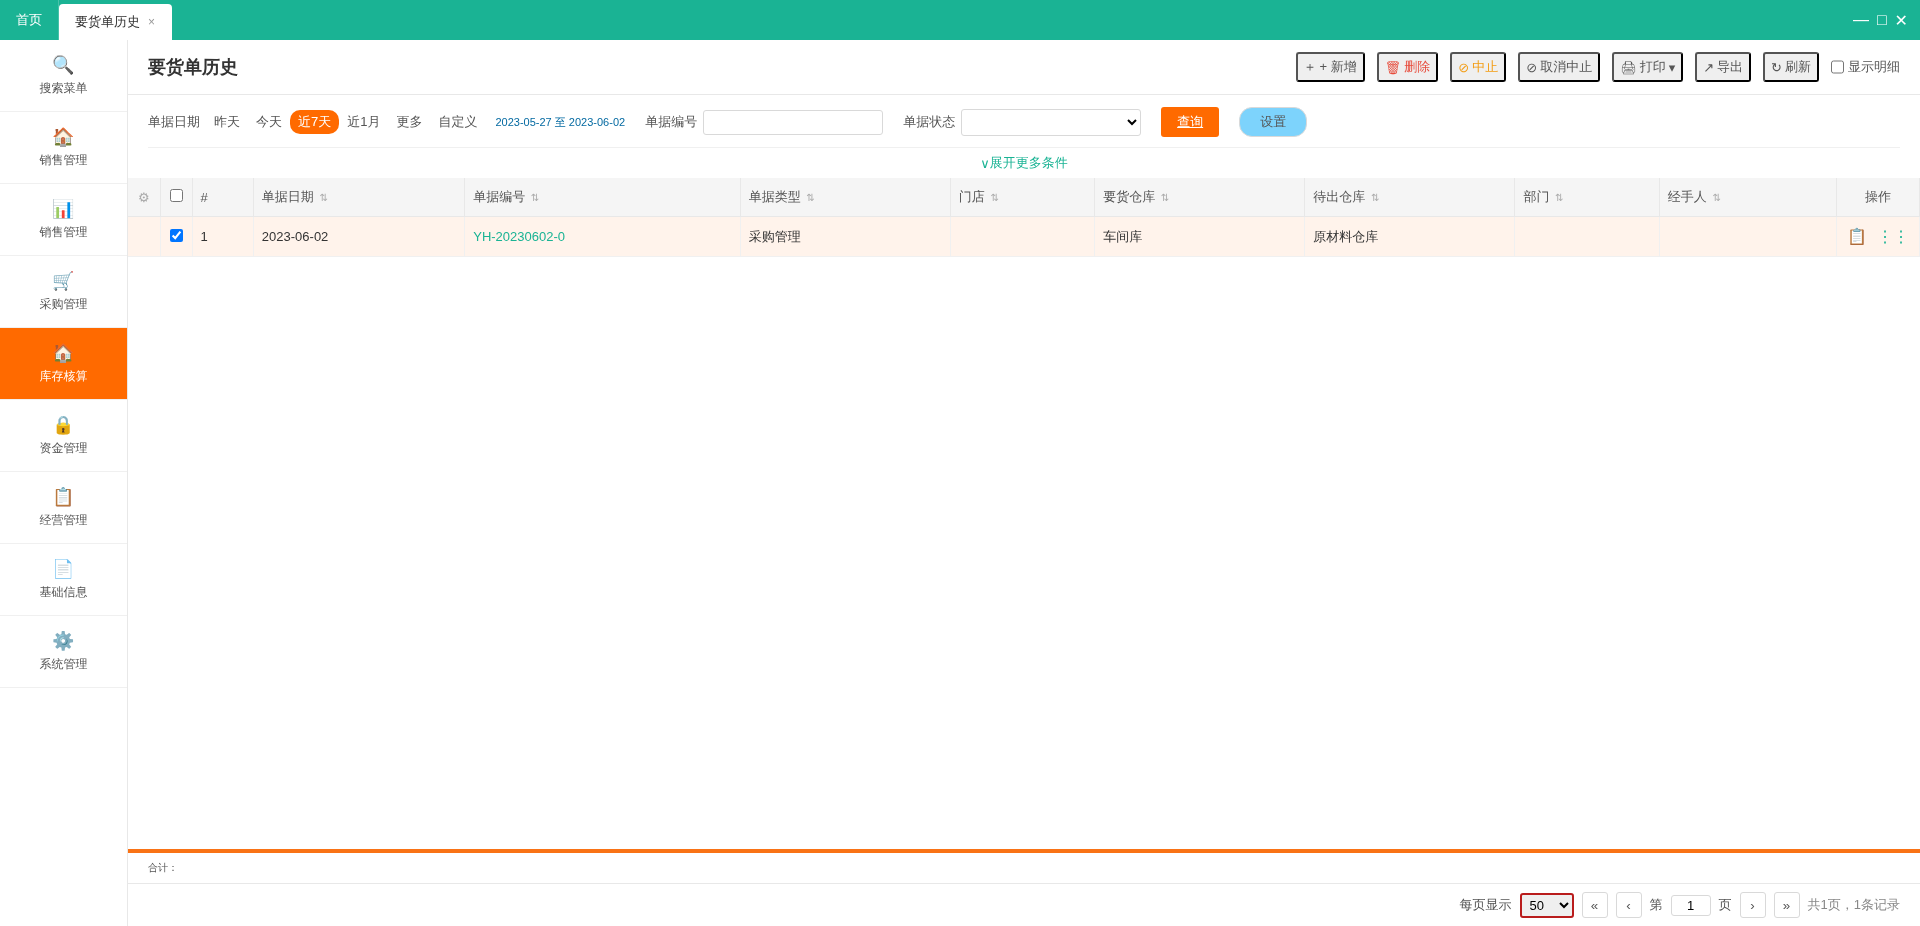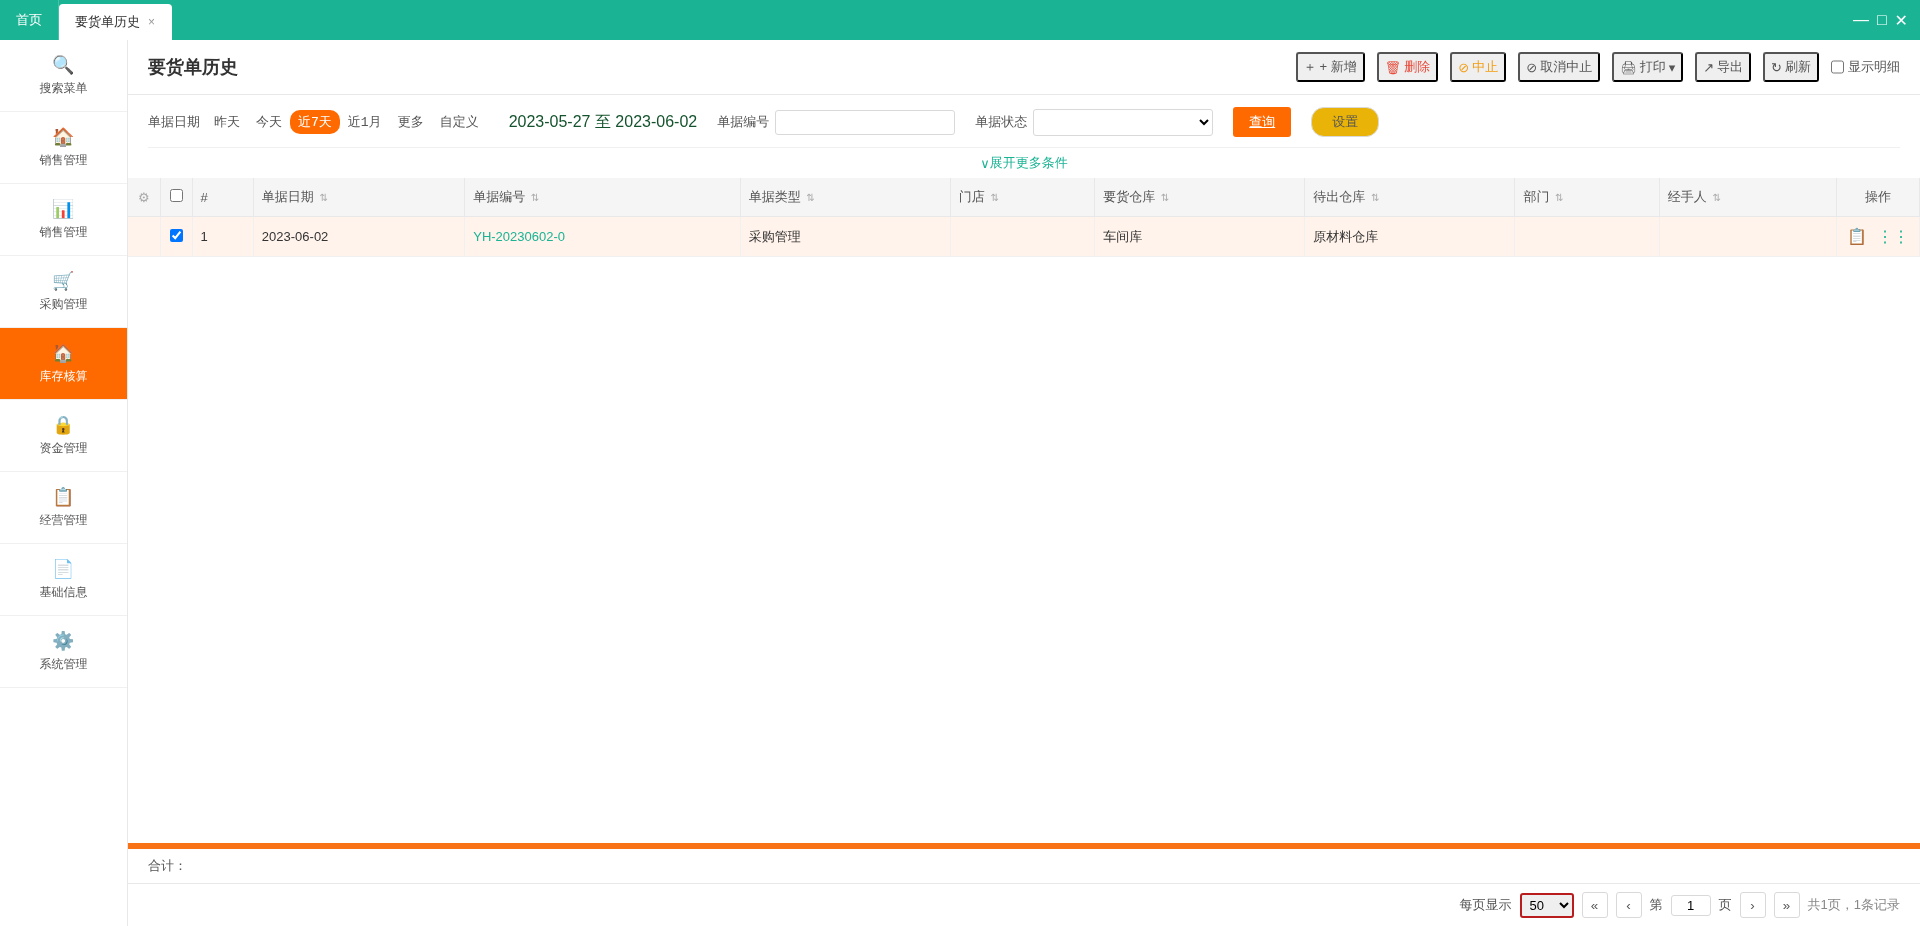--- a/index.html
+++ b/index.html
@@ -28,33 +28,33 @@
     .content { flex: 1; display: flex; flex-direction: column; overflow: hidden; background: #f0f2f5; }
 
     
     .page-header { background: #fff; padding: 12px 20px; display: flex; align-items: center; justify-content: space-between; border-bottom: 1px solid #e8e8e8; flex-shrink: 0; }
     .page-title { font-size: 18px; font-weight: bold; color: #333; }
     .page-actions { display: flex; align-items: center; gap: 12px; }
     .action-btn { display: flex; align-items: center; gap: 3px; color: #555; font-size: 13px; cursor: pointer; padding: 4px 6px; border-radius: 3px; }
     .action-btn.danger { color: #e74c3c; }
     .action-btn.warning { color: #f39c12; }
     .btn-primary { background: #ff6a00; color: #fff; border: none; padding: 6px 16px; border-radius: 3px; cursor: pointer; font-size: 13px; text-decoration: underline; }
-    .btn-secondary { background: #eab308; color: #555; border: 1px solid #d9d9d9; padding: 5px 20px; border-radius: 13px; cursor: pointer; font-size: 13px; }
+    .btn-secondary { background: #7dd3fc; color: #555; border: 1px solid #d9d9d9; padding: 5px 20px; border-radius: 13px; cursor: pointer; font-size: 13px; }
     .display-toggle { display: flex; gap: 4px; font-size: 13px; color: #555; cursor: pointer; }
     .display-toggle input { cursor: pointer; }
 
     
     .filter-area { background: #fff; padding: 12px 20px 0; flex-shrink: 0; }
     .filter-row { display: flex; align-items: center; gap: 20px; margin-bottom: 10px; flex-wrap: wrap; }
     .filter-item { display: flex; align-items: center; gap: 6px; }
     .filter-label { color: #555; font-size: 13px; white-space: nowrap; }
     .date-filters { display: flex; align-items: center; gap: 0; }
-    .date-btn { padding: 3px 8px; color: #555; font-size: 13px; cursor: pointer; border-radius: 3px; font-family: Liberation Mono, monospace; }
+    .date-btn { padding: 3px 8px; color: #555; font-size: 13px; cursor: pointer; border-radius: 3px; }
     .date-btn.active { background: #ff6a00; color: #fff; border-radius: 10px; }
-    .date-range { color: #14532d; font-size: 16px; margin-left: 16px; }
+    .date-range { color: #0369a1; font-size: 11px; margin-left: 4px; }
     .filter-input { border: 1px solid #d9d9d9; border-radius: 3px; padding: 4px 8px; font-size: 13px; width: 180px; outline: none; }
     .filter-select { border: 1px solid #d9d9d9; border-radius: 3px; padding: 4px 8px; font-size: 13px; width: 180px; background: #fff; outline: none; cursor: pointer; }
     .expand-more { display: flex; align-items: center; justify-content: center; padding: 6px; color: #1ab394; font-size: 13px; cursor: pointer; border-top: 1px solid #f0f0f0; }
 
     
     .table-wrapper { flex: 1; overflow: auto; background: #fff; margin: 0; }
     table { width: 100%; border-collapse: collapse; font-size: 13px; }
     thead tr { background: #f5f5f5; }
     thead th { padding: 10px 8px; text-align: left; color: #555; font-weight: normal; border-bottom: 1px solid #e8e8e8; border-right: 1px solid #e8e8e8; white-space: nowrap; position: relative; }
     thead th .sort-icon { color: #aaa; font-size: 10px; margin-left: 2px; }
@@ -62,21 +62,21 @@
     tbody tr.selected { background: #fff3eb; }
     tbody td { padding: 8px 8px; border-bottom: 1px solid #f0f0f0; border-right: 1px solid #f0f0f0; color: #333; }
     .table-link { color: #1ab394; cursor: pointer; text-decoration: none; text-align: center; }
     .settings-col { width: 32px; text-align: center; cursor: pointer; color: #aaa; }
     .checkbox-col { width: 32px; text-align: center; }
     .action-col { width: 80px; text-align: center; }
     .row-actions { display: flex; gap: 6px; justify-content: center; }
     .row-action-btn { color: #1ab394; cursor: pointer; font-size: 16px; padding: 2px; }
 
     
-    .footer-summary { background: #fff; border-top: 6px solid #f97316; padding: 8px 20px; display: flex; align-items: center; color: #555; font-size: 13px; flex-shrink: 0; }
+    .footer-summary { background: #fff; border-top: 4px solid #f97316; padding: 8px 20px; display: flex; align-items: center; color: #555; font-size: 10px; flex-shrink: 0; }
 
     
     .pagination-bar { background: #fff; border-top: 1px solid #e8e8e8; padding: 8px 20px; display: flex; align-items: center; justify-content: flex-end; gap: 8px; font-size: 13px; color: #555; flex-shrink: 0; }
     .page-size-select { border: 2px solid #b91c1c; border-radius: 3px; padding: 2px 4px; font-size: 13px; outline: none; }
     .page-nav-btn { border: 1px solid #d9d9d9; background: #fff; width: 26px; height: 26px; border-radius: 3px; cursor: pointer; display: flex; align-items: center; justify-content: center; color: #555; }
     .page-input { border: 1px solid #d9d9d9; border-radius: 3px; width: 40px; padding: 2px 4px; text-align: center; font-size: 13px; outline: none; }
     .page-info { color: #888; }
   </style>
 </head>
 <body>

